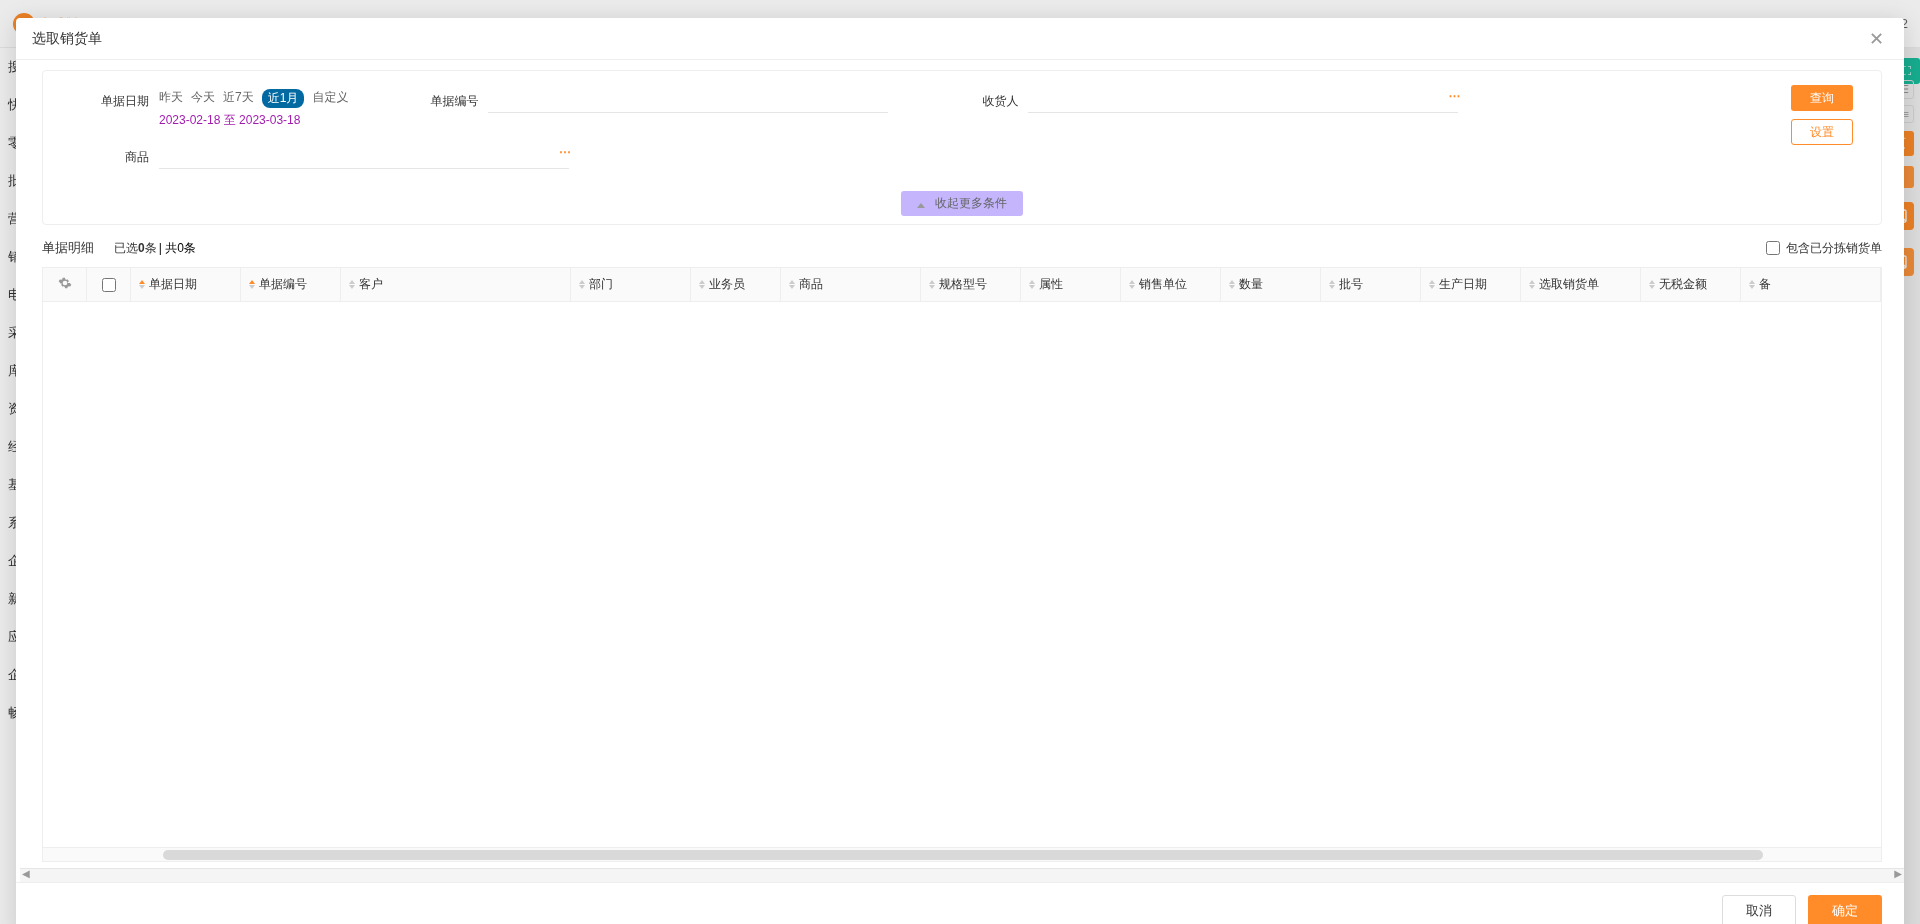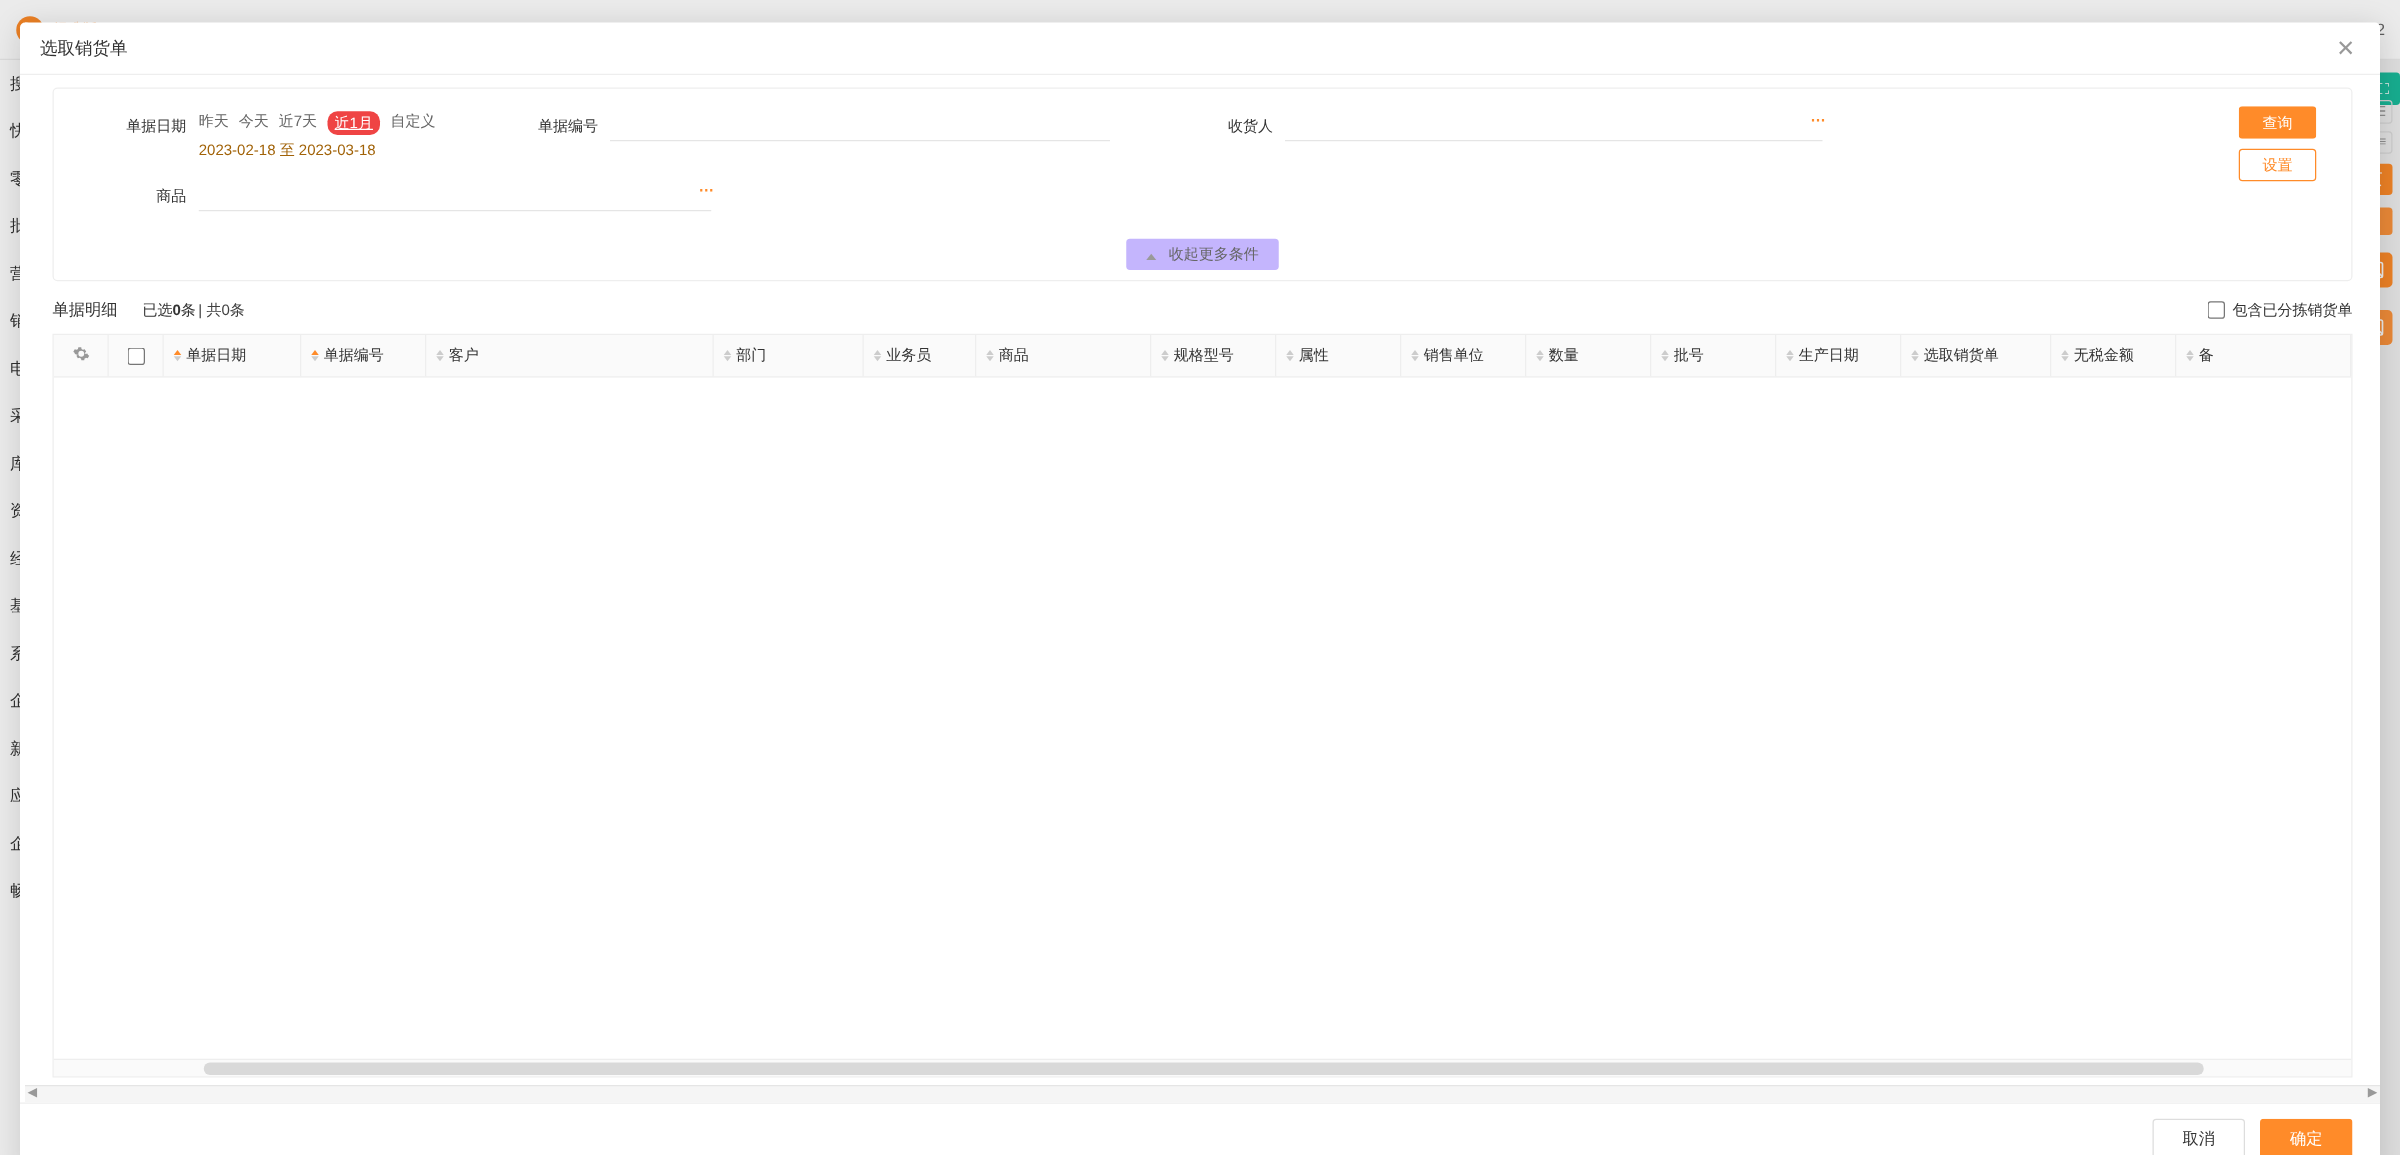--- a/index.html
+++ b/index.html
@@ -28,41 +28,41 @@
 .modal-body { flex: 1; padding: 10px 22px 0 26px; display: flex; flex-direction: column; overflow: hidden; }
 .modal-footer { height: 56px; border-top: 1px solid #eee; display: flex; align-items: center; justify-content: flex-end; padding: 0 22px; gap: 12px; }
 
 
 .filter-panel { border: 1px solid #eee; border-radius: 4px; padding: 18px 36px 0 36px; position: relative; }
 .filter-row { display: flex; align-items: flex-start; gap: 60px; margin-bottom: 16px; }
 .filter-item { display: flex; align-items: flex-start; gap: 10px; }
 .filter-label { width: 70px; text-align: right; color: #333; padding-top: 4px; font-size:12px; }
 .date-presets { display: flex; align-items: flex-start; gap: 8px; color: #666; }
 .date-preset { cursor: pointer; }
-.date-preset.active { background: #ef4444; color: #fff; padding: 1px 6px; border-radius: 8px; text-decoration: underline; }
-.date-range { color: #a16207; margin-top: 4px; }
+.date-preset.active { background: #0369a1; color: #fff; padding: 1px 6px; border-radius: 8px; }
+.date-range { color: #a21caf; margin-top: 4px; }
 .text-input { border: none; border-bottom: 1px solid #e5e5e5; height: 24px; width: 440px; background: transparent; outline: none; }
 .more-dots { color: #ff8b29; margin-left: -20px; cursor: pointer; letter-spacing:1px; font-weight:bold; }
 .action-col { position: absolute; right: 28px; top: 14px; display: flex; flex-direction: column; gap: 8px; align-items:flex-end; }
 .btn { display: inline-flex; align-items: center; justify-content: center; height: 26px; min-width: 62px; border-radius: 3px; font-size: 12px; cursor: pointer; border: 1px solid transparent; }
 .btn-primary { background: #ff8b29; color: #fff; }
 .btn-outline { background: #fff; color: #ff8b29; border-color: #ff8b29; }
 .btn-default { background: #fff; color: #333; border-color: #ddd; }
 .btn-lg { height: 32px; min-width: 74px; font-size: 13px; }
 .collapse-bar { text-align: center; padding: 6px 0 8px 0; color: #666; }
 .collapse-btn { background: #c4b5fd; display: inline-flex; align-items: center; gap: 6px; padding: 4px 16px; border-radius: 3px; cursor: pointer; }
 .chev-up::before { content: ""; display: inline-block; width: 0; height: 0; border-left: 4px solid transparent; border-right: 4px solid transparent; border-bottom: 5px solid #999; margin-right:4px; }
 
 
 .tabs-row { display: flex; align-items: center; margin: 14px 0 10px 0; }
 .tab { font-size: 13px; margin-right: 20px; cursor: pointer; color: #333; }
 .tab.active { font-weight: normal; }
 .sel-count { color: #333; }
 .sel-count b { color:#333; }
-.total-count { color: #404040; margin-left: 2px; }
+.total-count { color: #000000; margin-left: 2px; }
 .chk-right { margin-left: auto; display: flex; align-items: center; gap: 6px; color: #333; }
 input[type=checkbox] { width: 14px; height: 14px; }
 
 
 .table-wrap { flex: 1; border: 1px solid #eee; display: flex; flex-direction: column; overflow: hidden; }
 .thead { display: flex; background: #fafafa; border-bottom: 1px solid #eee; height: 34px; align-items: center; position: relative; }
 .th { display: flex; align-items: center; border-right: 1px solid #eee; height: 100%; padding: 0 8px; color: #333; font-size: 12px; white-space: nowrap; }
 .th .sorter { display:inline-flex; flex-direction:column; margin-right:4px; line-height:4px; }
 .sorter .up, .sorter .down { width:0;height:0;border-left:3px solid transparent;border-right:3px solid transparent; }
 .sorter .up { border-bottom:4px solid #ccc; margin-bottom:1px; }

